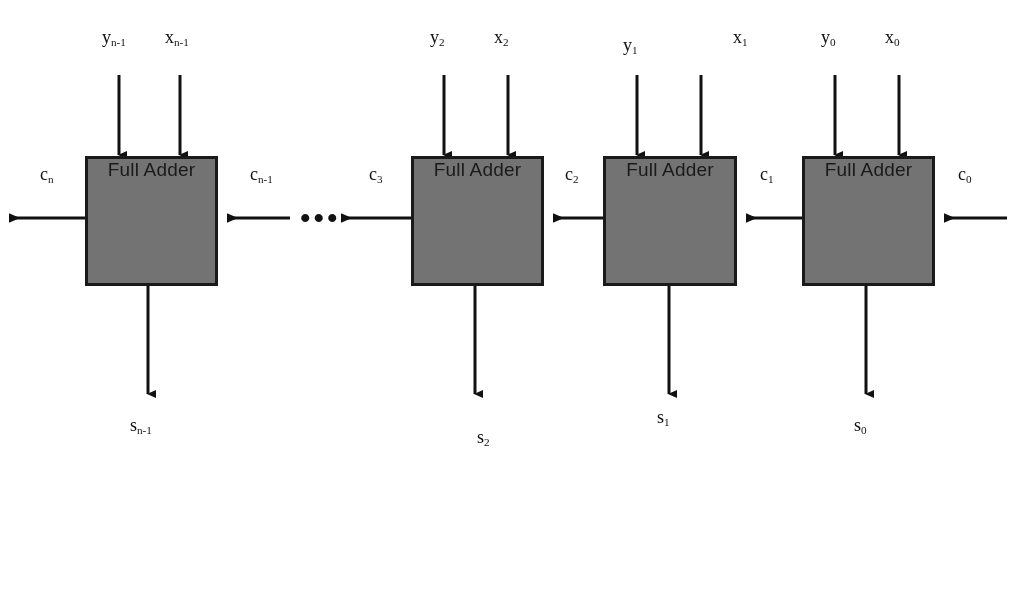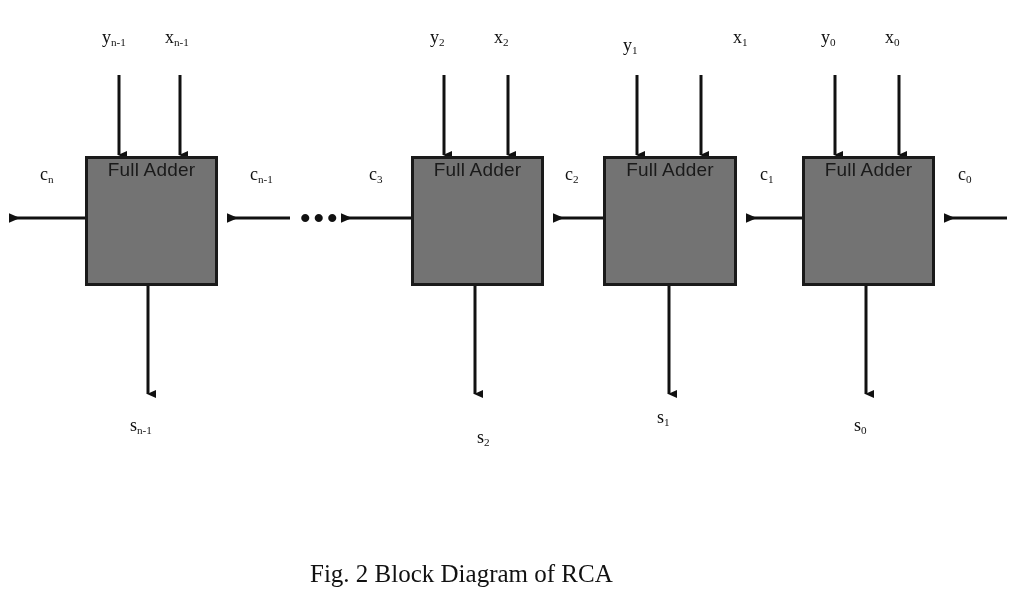--- a/index.html
+++ b/index.html
@@ -170,15 +170,14 @@
   <div class="sig" style="left:958px; top:165px;"><span>c</span><sub>0</sub></div>
 
   <div class="sig" style="left:130px; top:416px;"><span>s</span><sub>n-1</sub></div>
 
   <div class="sig" style="left:477px; top:416px;margin-top:12px;"><span>s</span><sub>2</sub></div>
 
   <div class="sig" style="left:657px; top:408px;"><span>s</span><sub>1</sub></div>
 
   <div class="sig" style="left:854px; top:416px;"><span>s</span><sub>0</sub></div>
 
-  <div class="caption" style="left:310px; top:560px;">Fig. 2 Block Diagram of RCA</div>
 
 </div>
 
 </body></html>

